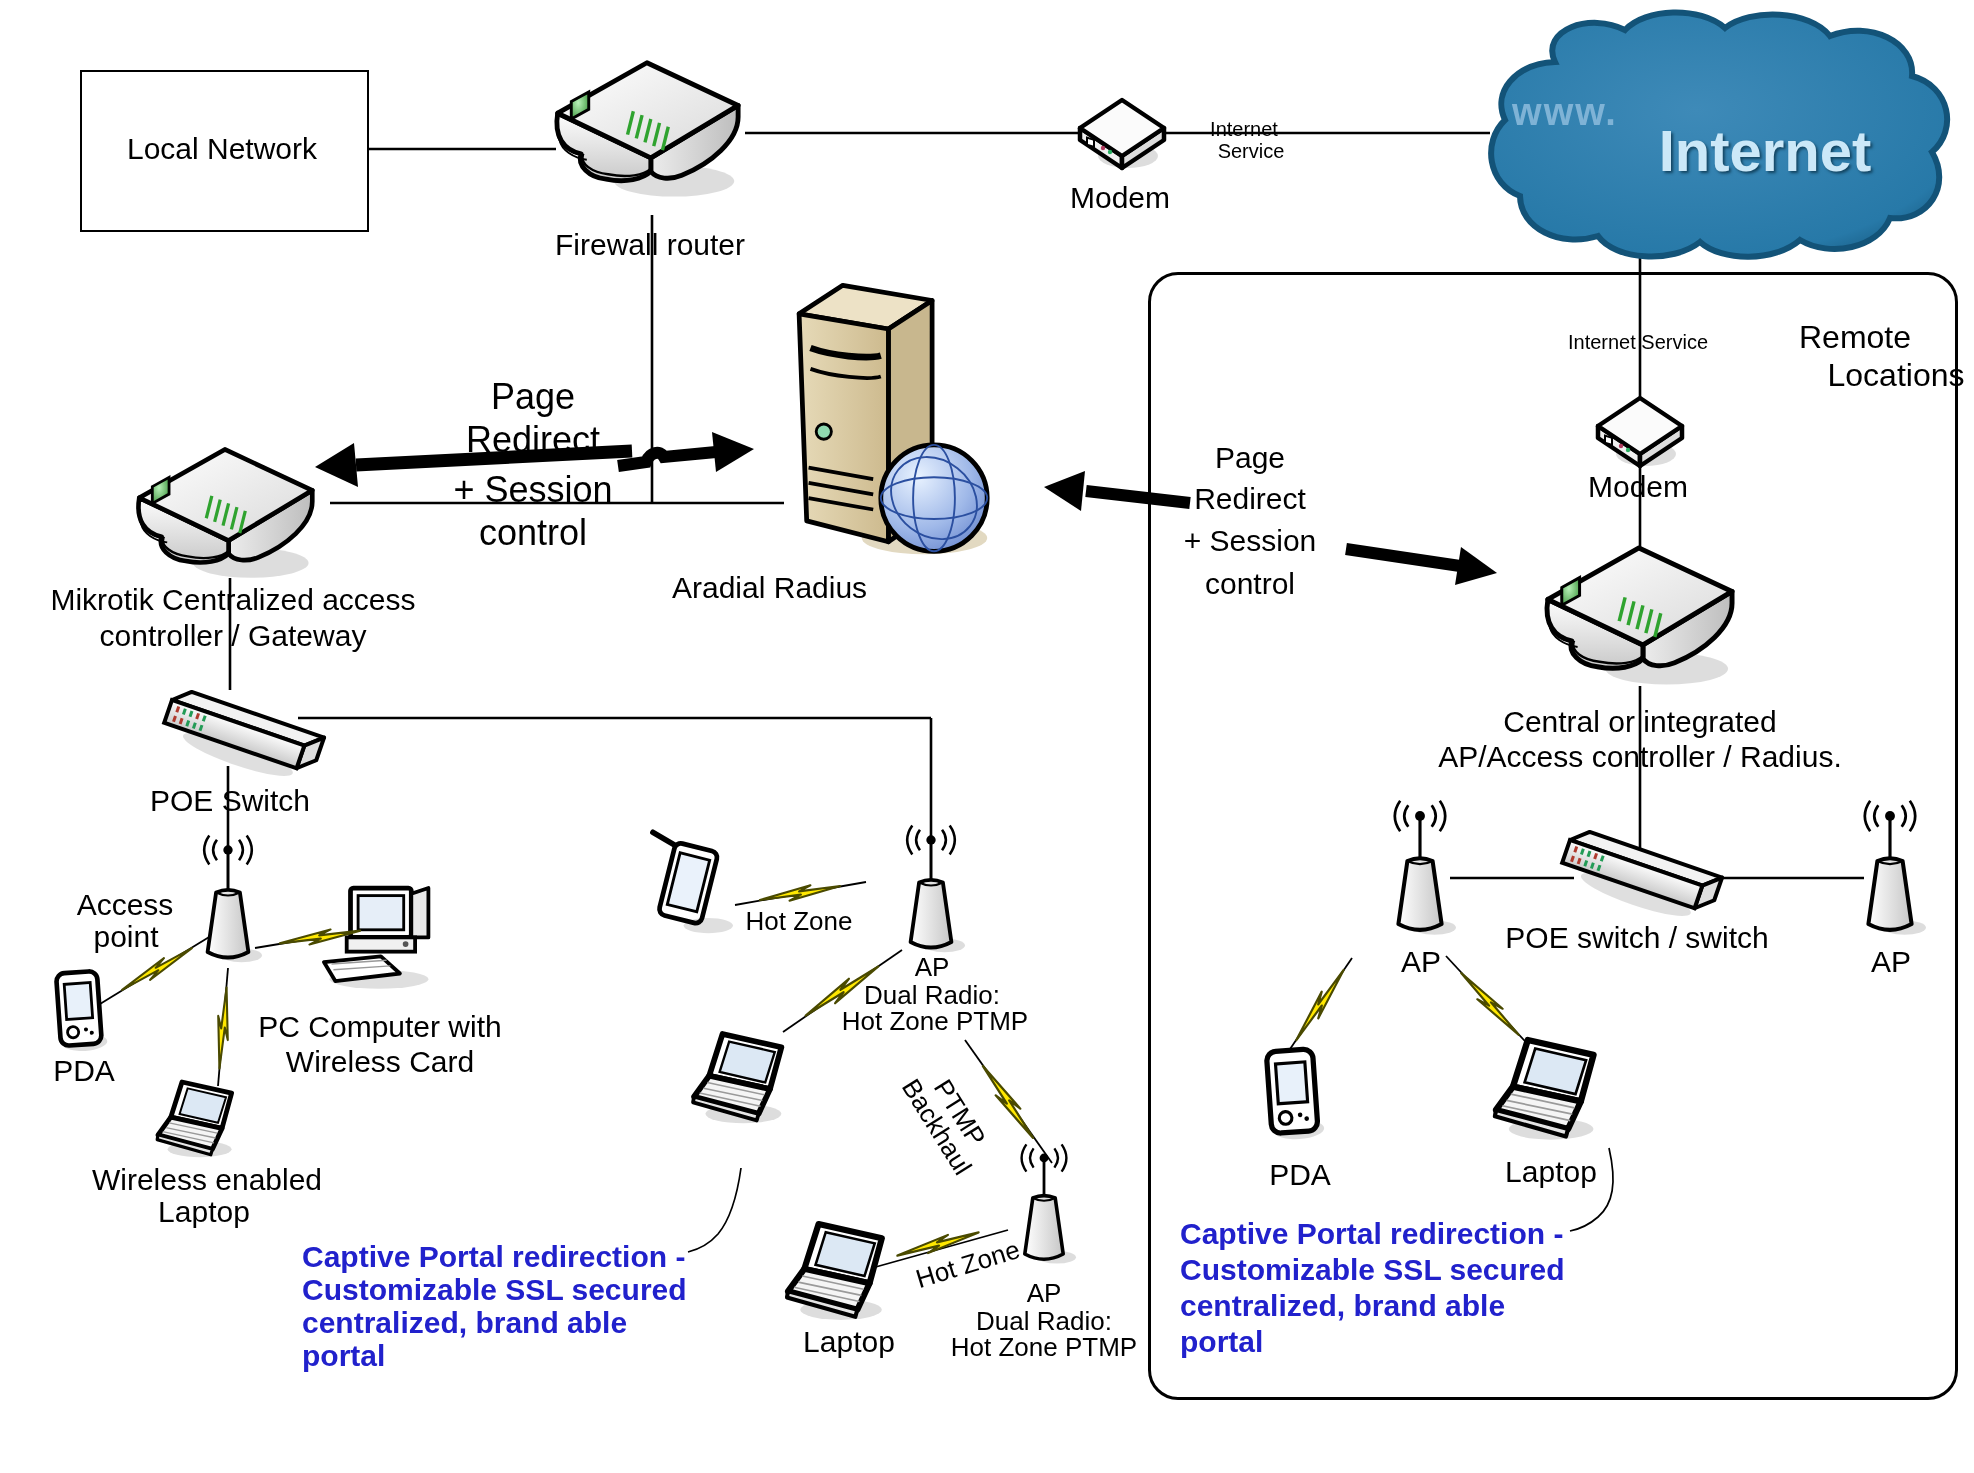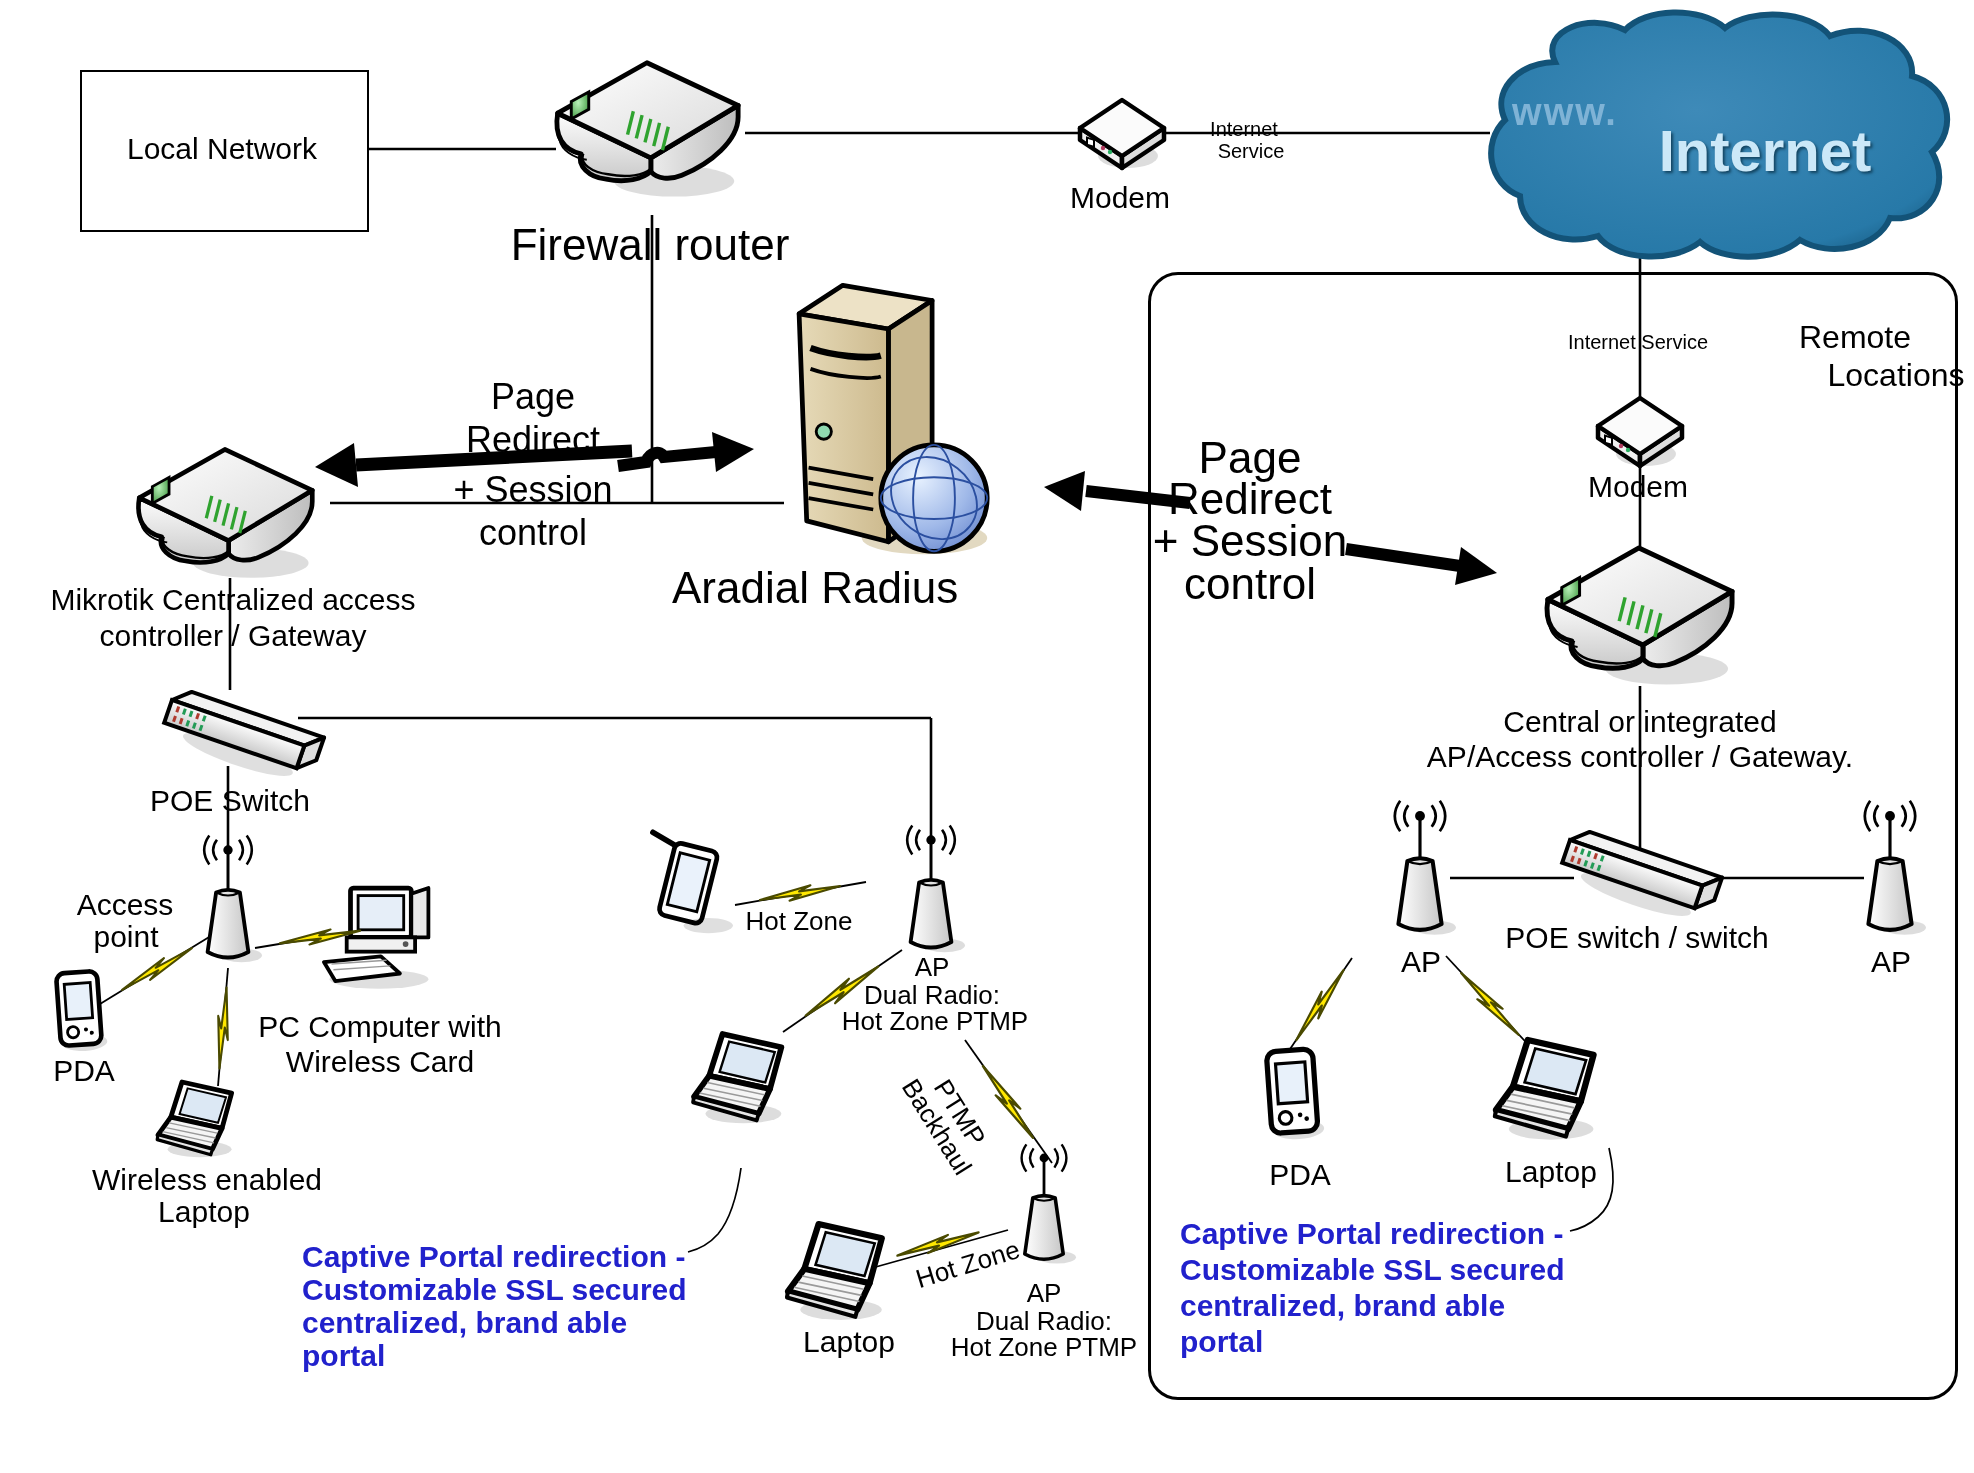--- a/index.html
+++ b/index.html
@@ -6,21 +6,21 @@
   #stage{position:relative;width:1974px;height:1473px;background:#fff;overflow:hidden;
          font-family:"Liberation Sans",sans-serif;color:#000;}
   .panel{position:absolute;border:3px solid #000;border-radius:30px;background:transparent;}
   svg.layer{position:absolute;left:0;top:0;}
   .lbl{position:absolute;transform:translate(-50%,-50%);white-space:nowrap;text-align:center;
        font-size:30px;line-height:1.15;}
   .la{transform:translate(0,-50%);text-align:right;}
   .f20{font-size:20px;}
   .f26{font-size:26px;}
   .f32{font-size:32px;}
-  .f34{font-size:44px;}
+  .f34{font-size:30px;}
   .f36{font-size:36px;}
   .blue{color:#2121CC;font-weight:bold;font-size:30px;line-height:36px;white-space:nowrap;}
   .blueblock{position:absolute;text-align:left;}
   .rot58{transform:translate(-50%,-50%) rotate(58deg);}
   .rotm17{transform:translate(-50%,-50%) rotate(-17deg);}
   .wwwtxt{position:absolute;transform:translate(-50%,-50%);font-weight:bold;font-size:38px;
           color:#7FB3D6;letter-spacing:2px;}
   .inettxt{position:absolute;transform:translate(-50%,-50%);font-weight:bold;font-size:58px;
            color:#CBE8F8;text-shadow:2px 2px 3px #12435F;}
 </style>
@@ -340,21 +340,21 @@
     <div class="blue" style="line-height:33px;">Customizable SSL secured</div>
     <div class="blue" style="line-height:33px;">centralized, brand able</div>
     <div class="blue" style="line-height:33px;">portal</div>
   </div>
 
   <div class="lbl f32" style="left:1855px;top:337px;">Remote</div>
   <div class="lbl f32" style="left:1896px;top:375px;">Locations</div>
   <div class="lbl f20" style="left:1638px;top:342px;">Internet Service</div>
   <div class="lbl" style="left:1638px;top:487px;">Modem</div>
   <div class="lbl" style="left:1640px;top:722px;">Central or integrated</div>
-  <div class="lbl" style="left:1640px;top:757px;">AP/Access controller / Gateway.</div>
+  <div class="lbl" style="left:1640px;top:757px;">AP/Access controller / Radius.</div>
   <div class="lbl" style="left:1637px;top:938px;">POE switch / switch</div>
   <div class="lbl" style="left:1421px;top:962px;">AP</div>
   <div class="lbl" style="left:1891px;top:962px;">AP</div>
 
   <div class="lbl f34" style="left:1250px;top:458px;">Page</div>
   <div class="lbl f34" style="left:1250px;top:499px;">Redirect</div>
   <div class="lbl f34" style="left:1250px;top:541px;">+ Session</div>
   <div class="lbl f34" style="left:1250px;top:584px;">control</div>
 
   <div class="lbl" style="left:1300px;top:1175px;">PDA</div>

